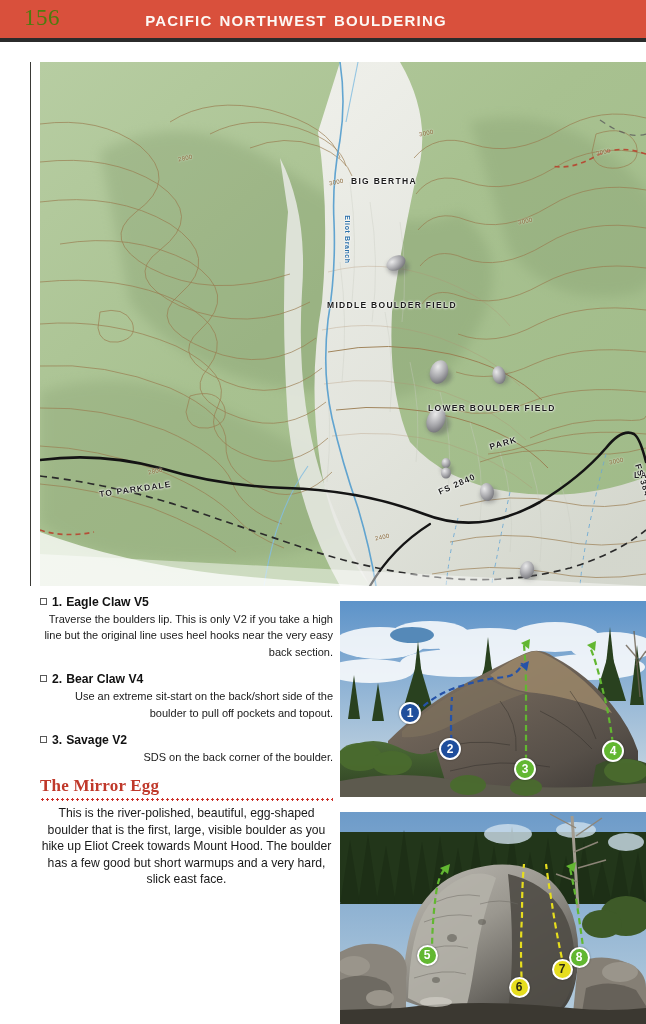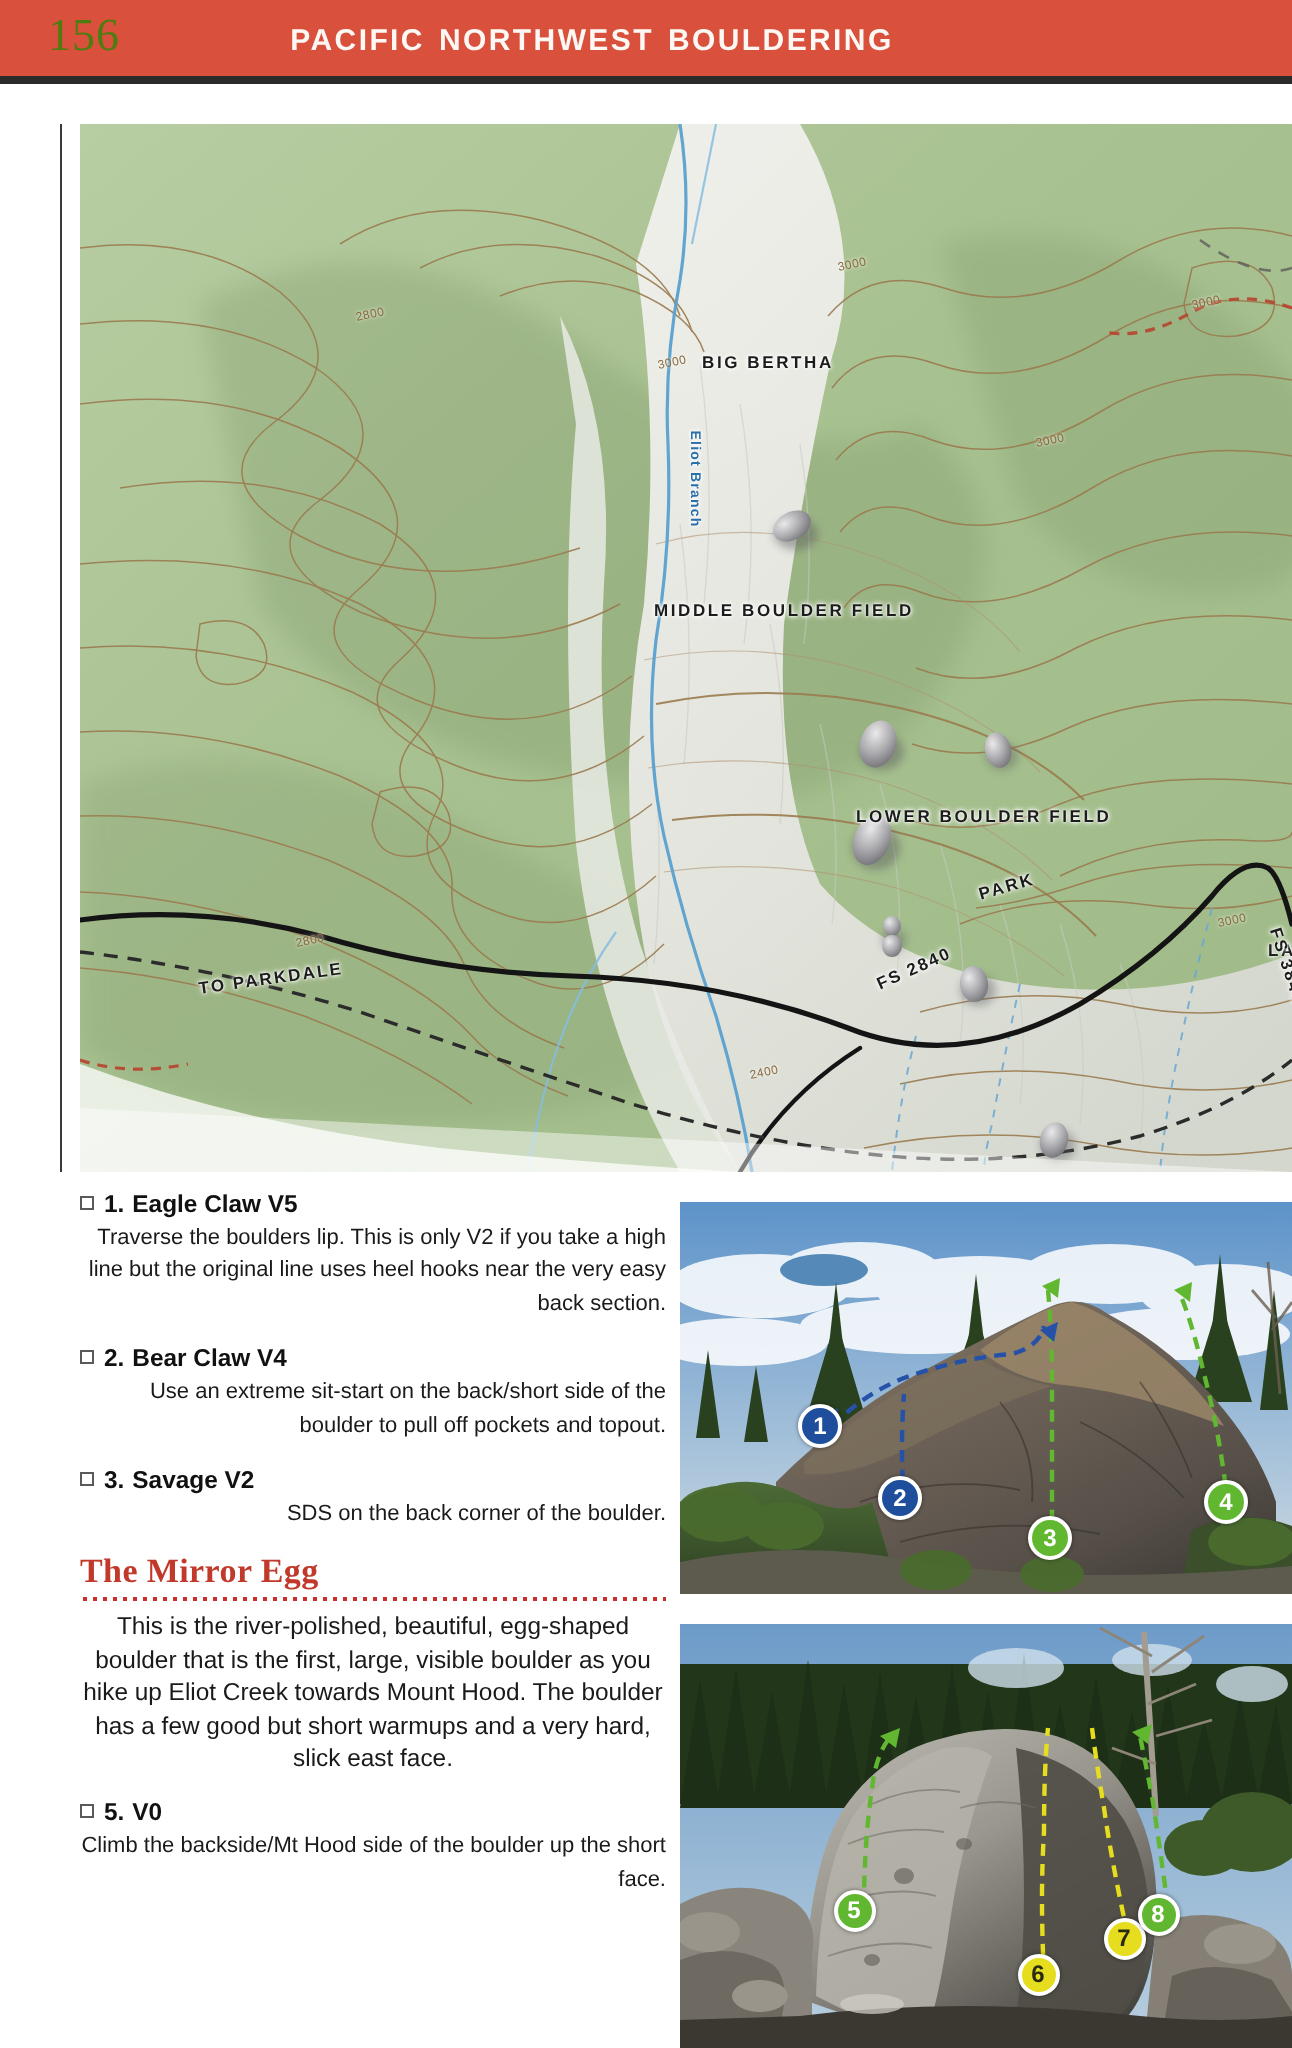--- a/index.html
+++ b/index.html
@@ -363,26 +363,20 @@
         <span class="box"></span><span class="num">3.</span><span>Savage V2</span>
       </div>
       <div class="route-body">SDS on the back corner of the boulder.</div>
     </div>
 
 
     <div class="section-title">The Mirror Egg</div>
     <div class="dotted-rule"></div>
     <div class="section-body">This is the river-polished, beautiful, egg-shaped boulder that is the first, large, visible boulder as you hike up Eliot Creek towards Mount Hood. The boulder has a few good but short warmups and a very hard, slick east face.</div>
 
-    <div class="route">
-      <div class="route-head">
-        <span class="box"></span><span class="num">5.</span><span>V0</span>
-      </div>
-      <div class="route-body">Climb the backside/Mt Hood side of the boulder up the short face.</div>
-    </div>
 
   </div>
 
   <div class="photo photo-1">
     <svg width="306" height="196" viewBox="0 0 306 196" xmlns="http://www.w3.org/2000/svg">
       <defs>
         <linearGradient id="sky1" x1="0" y1="0" x2="0" y2="1">
           <stop offset="0%" stop-color="#5d93c9"></stop>
           <stop offset="55%" stop-color="#9dbcd8"></stop>
           <stop offset="100%" stop-color="#cfdbe2"></stop>

